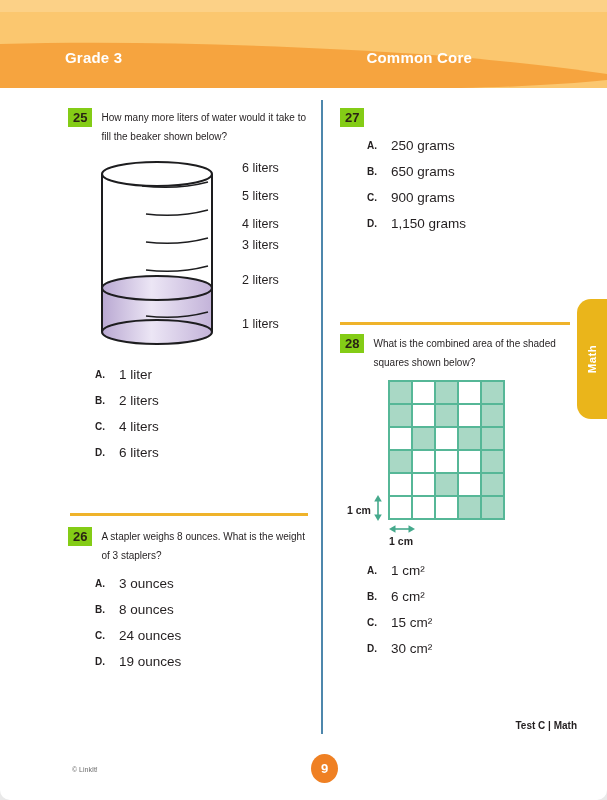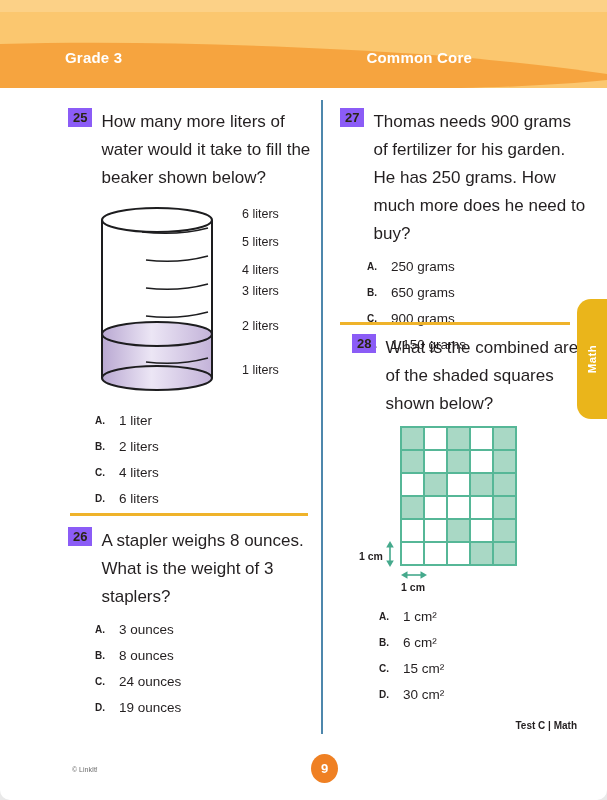--- a/index.html
+++ b/index.html
@@ -11,22 +11,22 @@
   
   .header{position:absolute;top:0;left:0;width:504px;height:88px;text-decoration:underline;}
   .header svg{display:block}
   .hdr-text{position:absolute;top:49px;color:#ffffff;font-weight:bold;font-size:15px;letter-spacing:.2px;}
   .hdr-left{left:65px;}
   .hdr-right{right:32px;}
   
   .divider{position:absolute;left:321px;top:100px;width:2px;height:634px;background:#4e87ac;}
   .q{position:absolute;width:248px;}
   .q-head{display:flex;align-items:flex-start;gap:9px;}
-  .q-num{flex:0 0 auto;background:#8b5cf6;color:#2a2413;font-weight:bold;font-size:13px;line-height:17px;padding:1px 5px;}
-  .q-text{font-size:17px;line-height:28px;}
+  .q-num{flex:0 0 auto;background:#84cc16;color:#2a2413;font-weight:bold;font-size:13px;line-height:17px;padding:1px 5px;}
+  .q-text{font-size:10px;line-height:19px;}
   .opts{margin:10px 0 0 27px;}
   .opt{display:flex;gap:8px;margin-bottom:8px;align-items:flex-start;}
   .opt-letter{flex:0 0 16px;font-weight:bold;font-size:10px;padding-top:3px;}
   .opt-text{font-size:13.5px;line-height:18px;}
   .rule{position:absolute;height:3px;background:#efb32a;}
   
   .beaker-fig{position:relative;height:196px;margin:14px 0 8px 26px;width:215px;}
   .beaker-fig svg{position:absolute;left:0;top:0;}
   .tick-label{position:absolute;left:148px;width:64px;font-size:12.5px;line-height:16px;}
   
@@ -147,21 +147,20 @@
       <div class="opt">
         <span class="opt-letter">D.</span>
         <span class="opt-text">19 ounces</span>
       </div>
     </div>
   </div>
 
   <div class="q" style="left:340px;top:108px;">
     <div class="q-head">
       <span class="q-num">27</span>
-      <span class="q-text">Thomas needs 900 grams of fertilizer for his garden. He has 250 grams. How much more does he need to buy?</span>
     </div>
     <div class="opts">
       <div class="opt">
         <span class="opt-letter">A.</span>
         <span class="opt-text">250 grams</span>
       </div>
       <div class="opt">
         <span class="opt-letter">B.</span>
         <span class="opt-text">650 grams</span>
       </div>
@@ -171,21 +170,21 @@
       </div>
       <div class="opt">
         <span class="opt-letter">D.</span>
         <span class="opt-text">1,150 grams</span>
       </div>
     </div>
   </div>
 
   <div class="rule" style="left:340px;top:322px;width:230px;"></div>
 
-  <div class="q" style="left:340px;top:334px;margin-left:12px;">
+  <div class="q" style="left:340px;top:334px;">
     <div class="q-head">
       <span class="q-num">28</span>
       <span class="q-text">What is the combined area of the shaded squares shown below?</span>
     </div>
 
     <div class="grid-fig">
       <div class="area-grid">
           <div class="gcell shaded"></div>
           <div class="gcell"></div>
           <div class="gcell shaded"></div>

